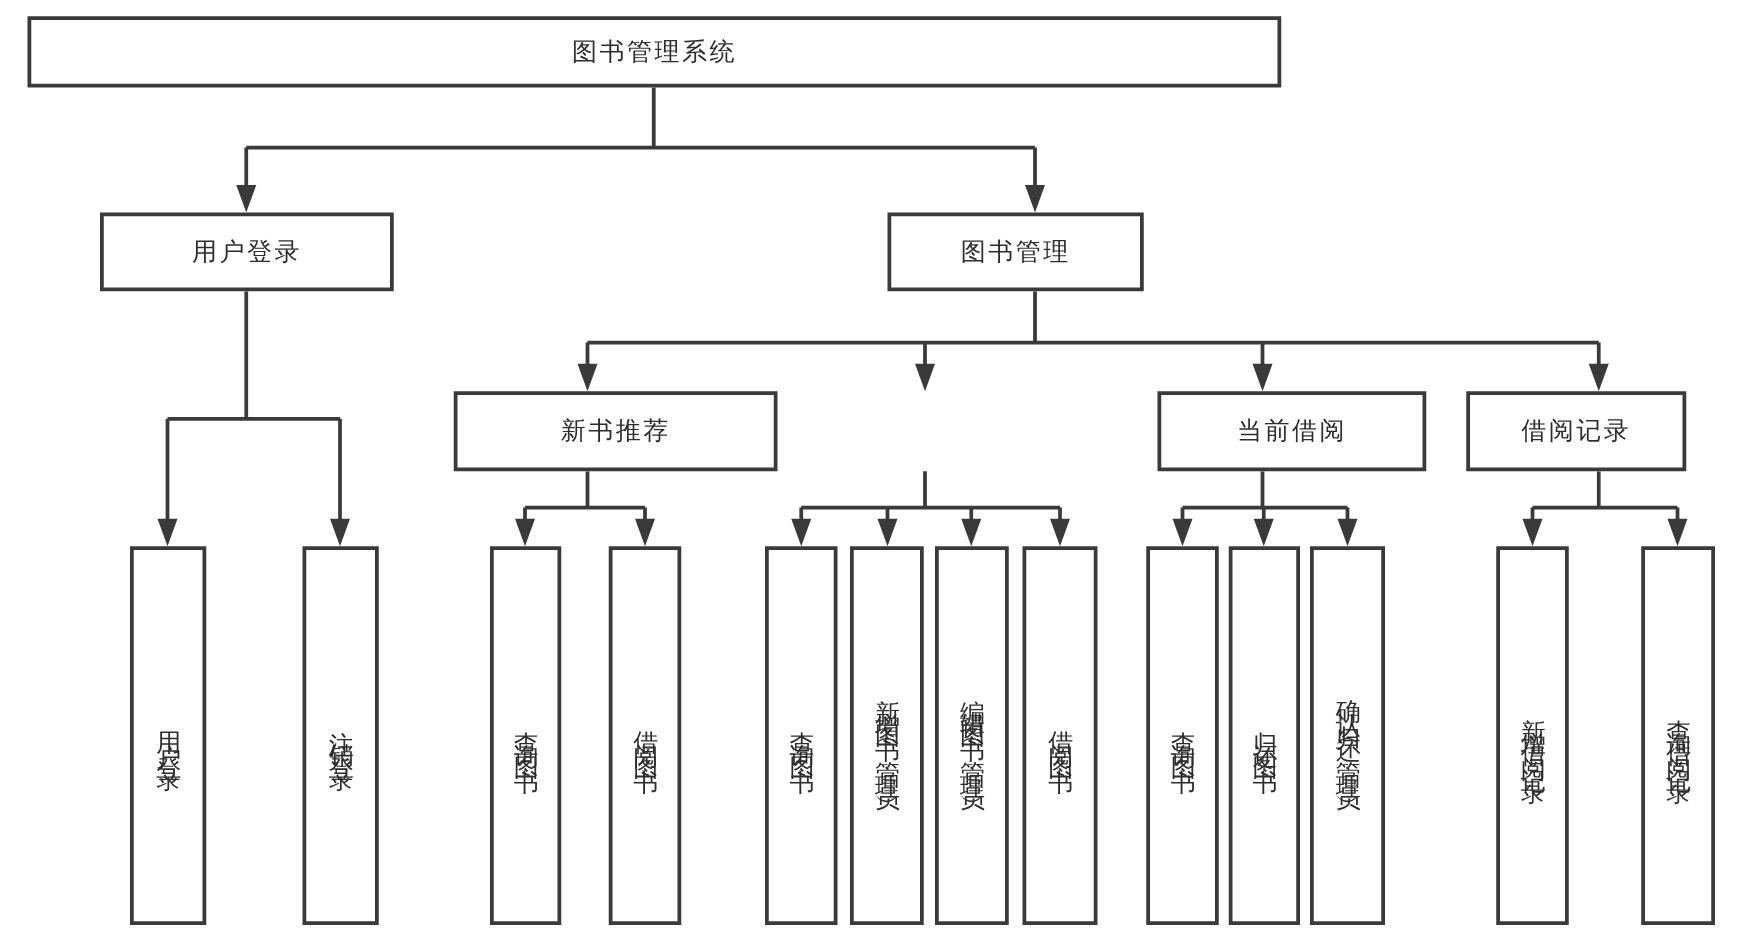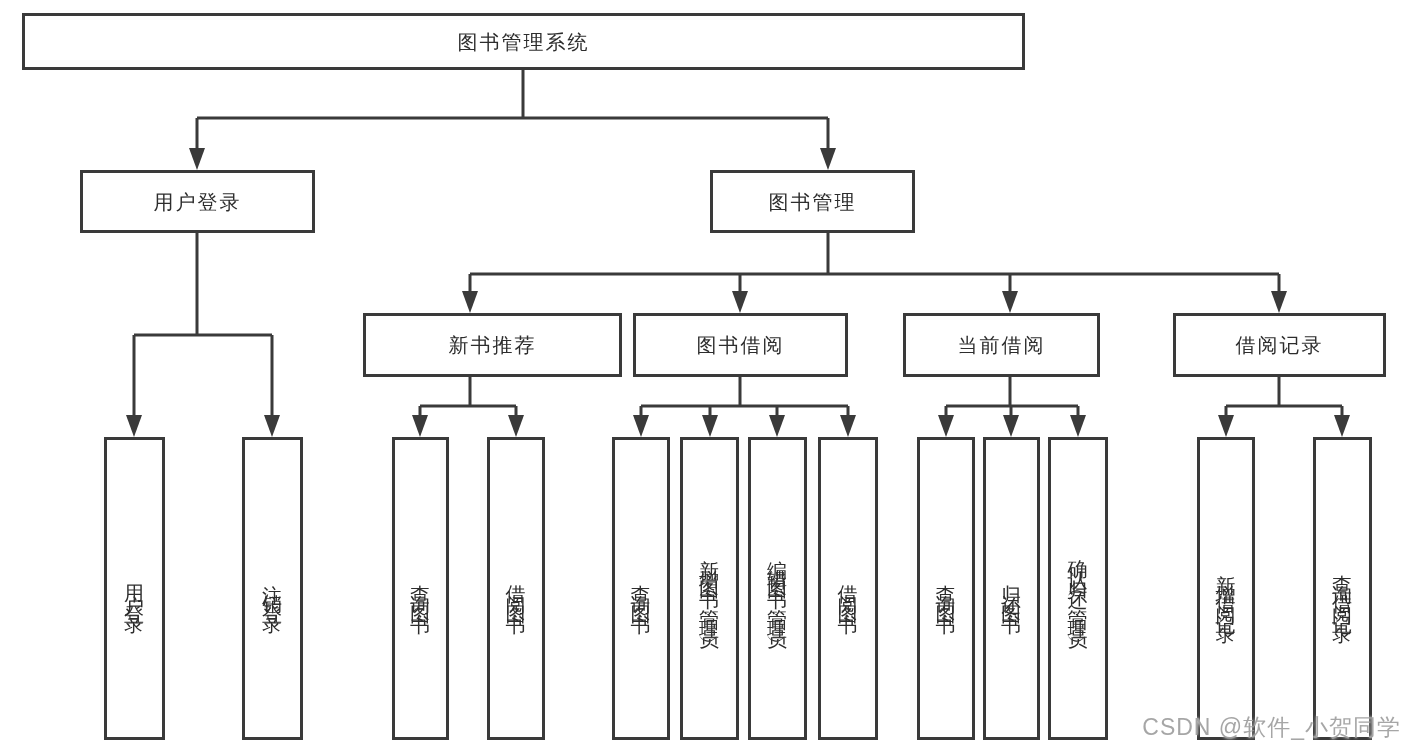--- a/index.html
+++ b/index.html
@@ -99,27 +99,24 @@
   <div class="box" style="left:80px;top:170px;width:235px;height:63px">
     <span class="lbl">用户登录</span>
   </div>
   <div class="box" style="left:710px;top:170px;width:205px;height:63px">
     <span class="lbl">图书管理</span>
   </div>
 
   <div class="box" style="left:363px;top:313px;width:259px;height:64px">
     <span class="lbl">新书推荐</span>
   </div>
-  <div class="box" style="left:633px;top:313px;width:215px;height:64px">
-    <span class="lbl">图书借阅</span>
-  </div>
-  <div class="box" style="left:903px;top:313px;width:197px;height:64px">
+  <div class="box" style="left:926px;top:313px;width:215px;height:64px">
     <span class="lbl">当前借阅</span>
   </div>
-  <div class="box" style="left:1173px;top:313px;width:213px;height:64px">
+  <div class="box" style="left:1173px;top:313px;width:176px;height:64px">
     <span class="lbl">借阅记录</span>
   </div>
 
   <div class="box v" style="left:104px;top:437px;width:61px;height:303px">
     <span class="lbl">用户登录</span>
   </div>
   <div class="box v" style="left:242px;top:437px;width:61px;height:303px">
     <span class="lbl">注销登录</span>
   </div>
 
@@ -153,15 +150,14 @@
     <span class="lbl">确认归还（管理员）</span>
   </div>
 
   <div class="box v" style="left:1197px;top:437px;width:58px;height:303px">
     <span class="lbl">新增借阅记录</span>
   </div>
   <div class="box v" style="left:1313px;top:437px;width:59px;height:303px">
     <span class="lbl">查询借阅记录</span>
   </div>
 
-  <div class="watermark">CSDN @软件_小贺同学</div>
 
 </div>
 
 </body></html>

